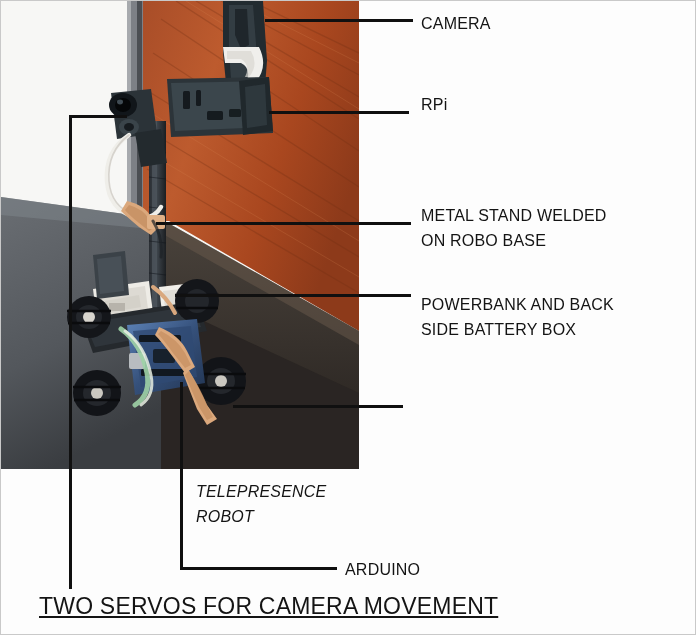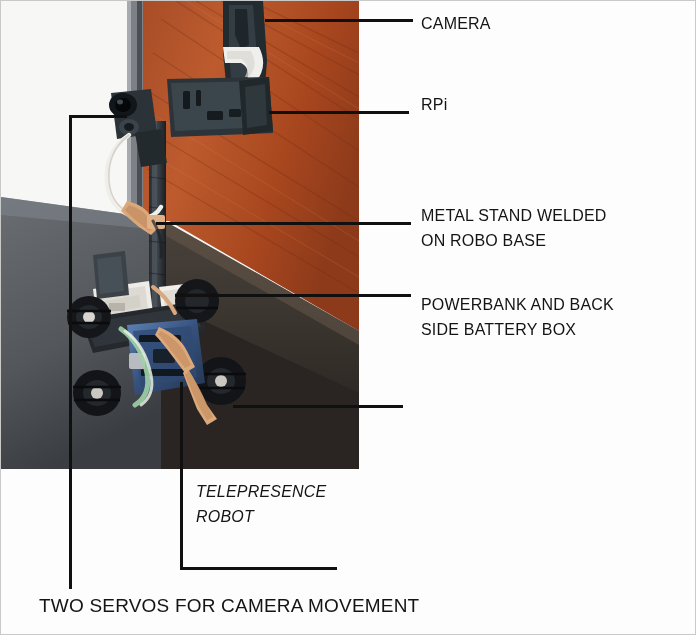--- a/index.html
+++ b/index.html
@@ -46,22 +46,23 @@
   .label {
     position: absolute;
     color: #141414;
     font-family: "Liberation Sans", sans-serif;
     font-size: 16px;
     line-height: 25px;
     letter-spacing: 0.2px;
     white-space: pre-line;
   }
   .label.big {
-    font-size: 19px;
+    font-size: 23px;
     line-height: 26px;
+    text-decoration: underline;
   }
 </style>
 </head>
 <body>
 
 <div id="figure">
 
   <div class="photo">
     <svg width="358" height="468" viewBox="0 0 358 468" xmlns="http://www.w3.org/2000/svg">
       <defs>
@@ -259,16 +260,17 @@
   <div class="label" style="left:420px; top:202px;">METAL STAND WELDED
 ON ROBO BASE</div>
 
   <div class="label" style="left:420px; top:283px;margin-top:8px;">POWERBANK AND BACK
 SIDE BATTERY BOX</div>
 
 
   <div class="label" style="left:195px; top:478px;font-style:italic;">TELEPRESENCE
 ROBOT</div>
 
+  <div class="label" style="left:344px; top:556px;">ARDUINO</div>
 
   <div class="label big" style="left:38px; top:592px;">TWO SERVOS FOR CAMERA MOVEMENT</div>
 
 </div>
 
 </body></html>

